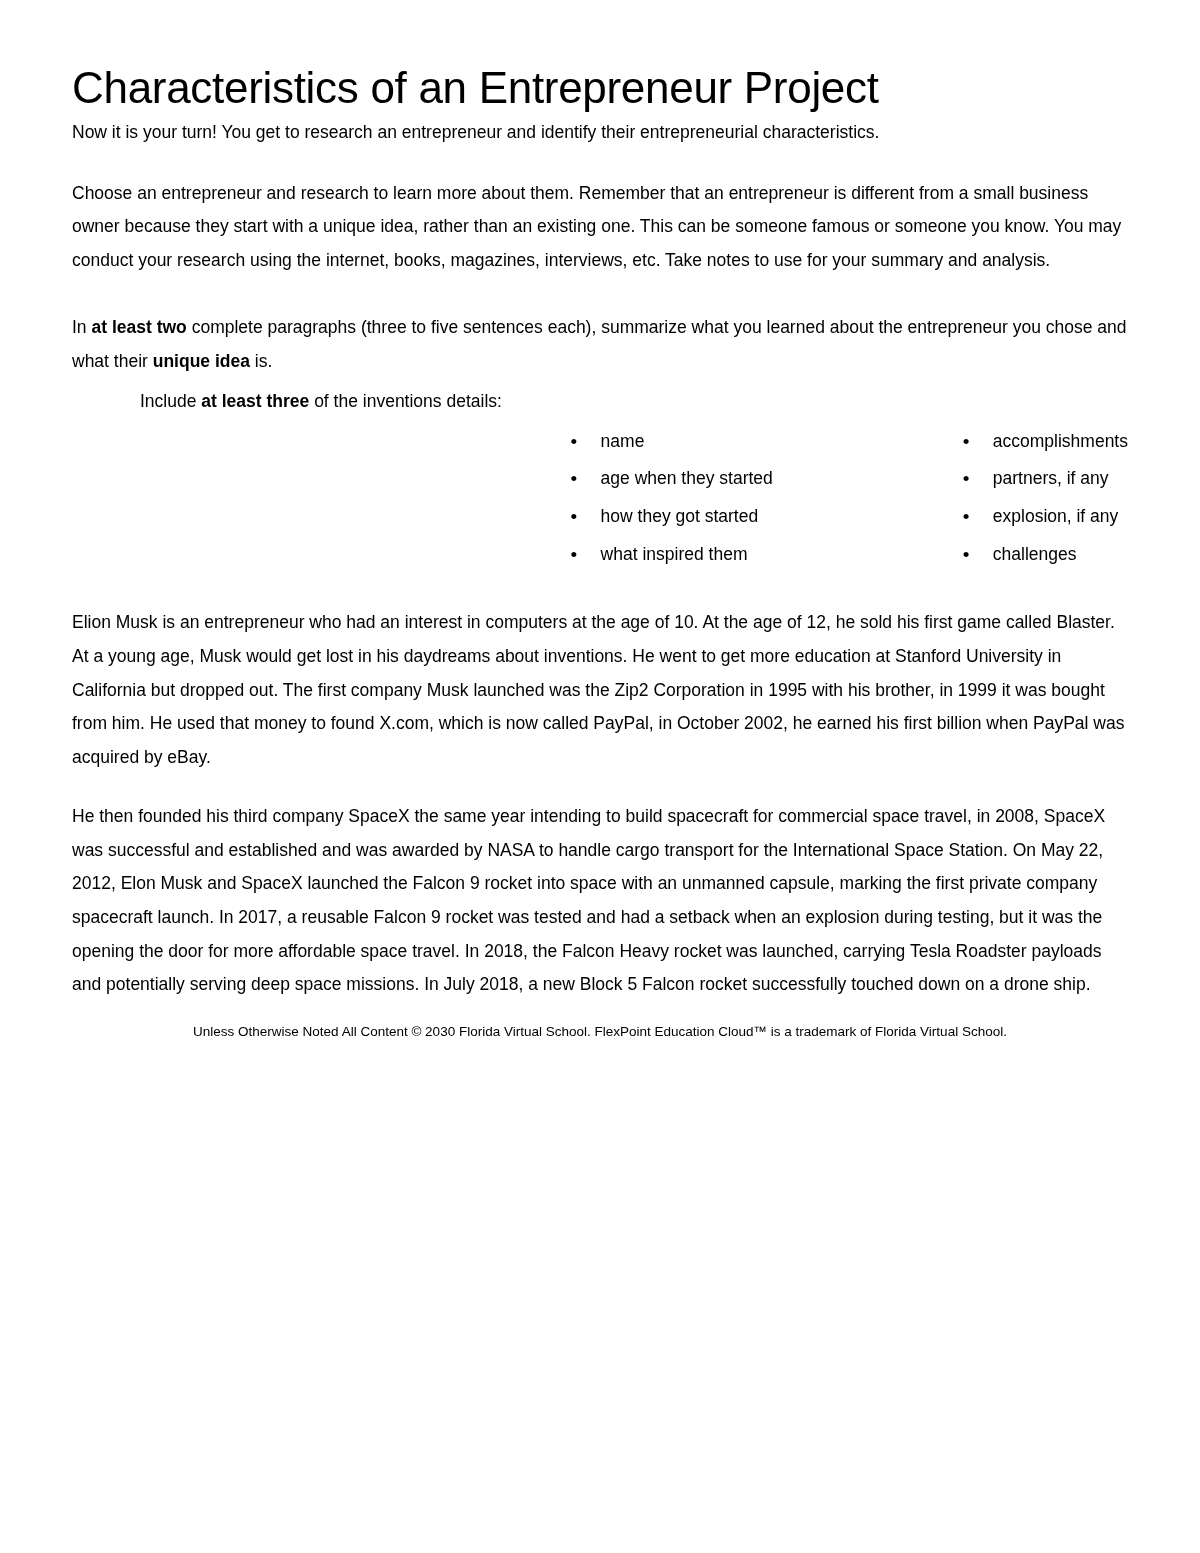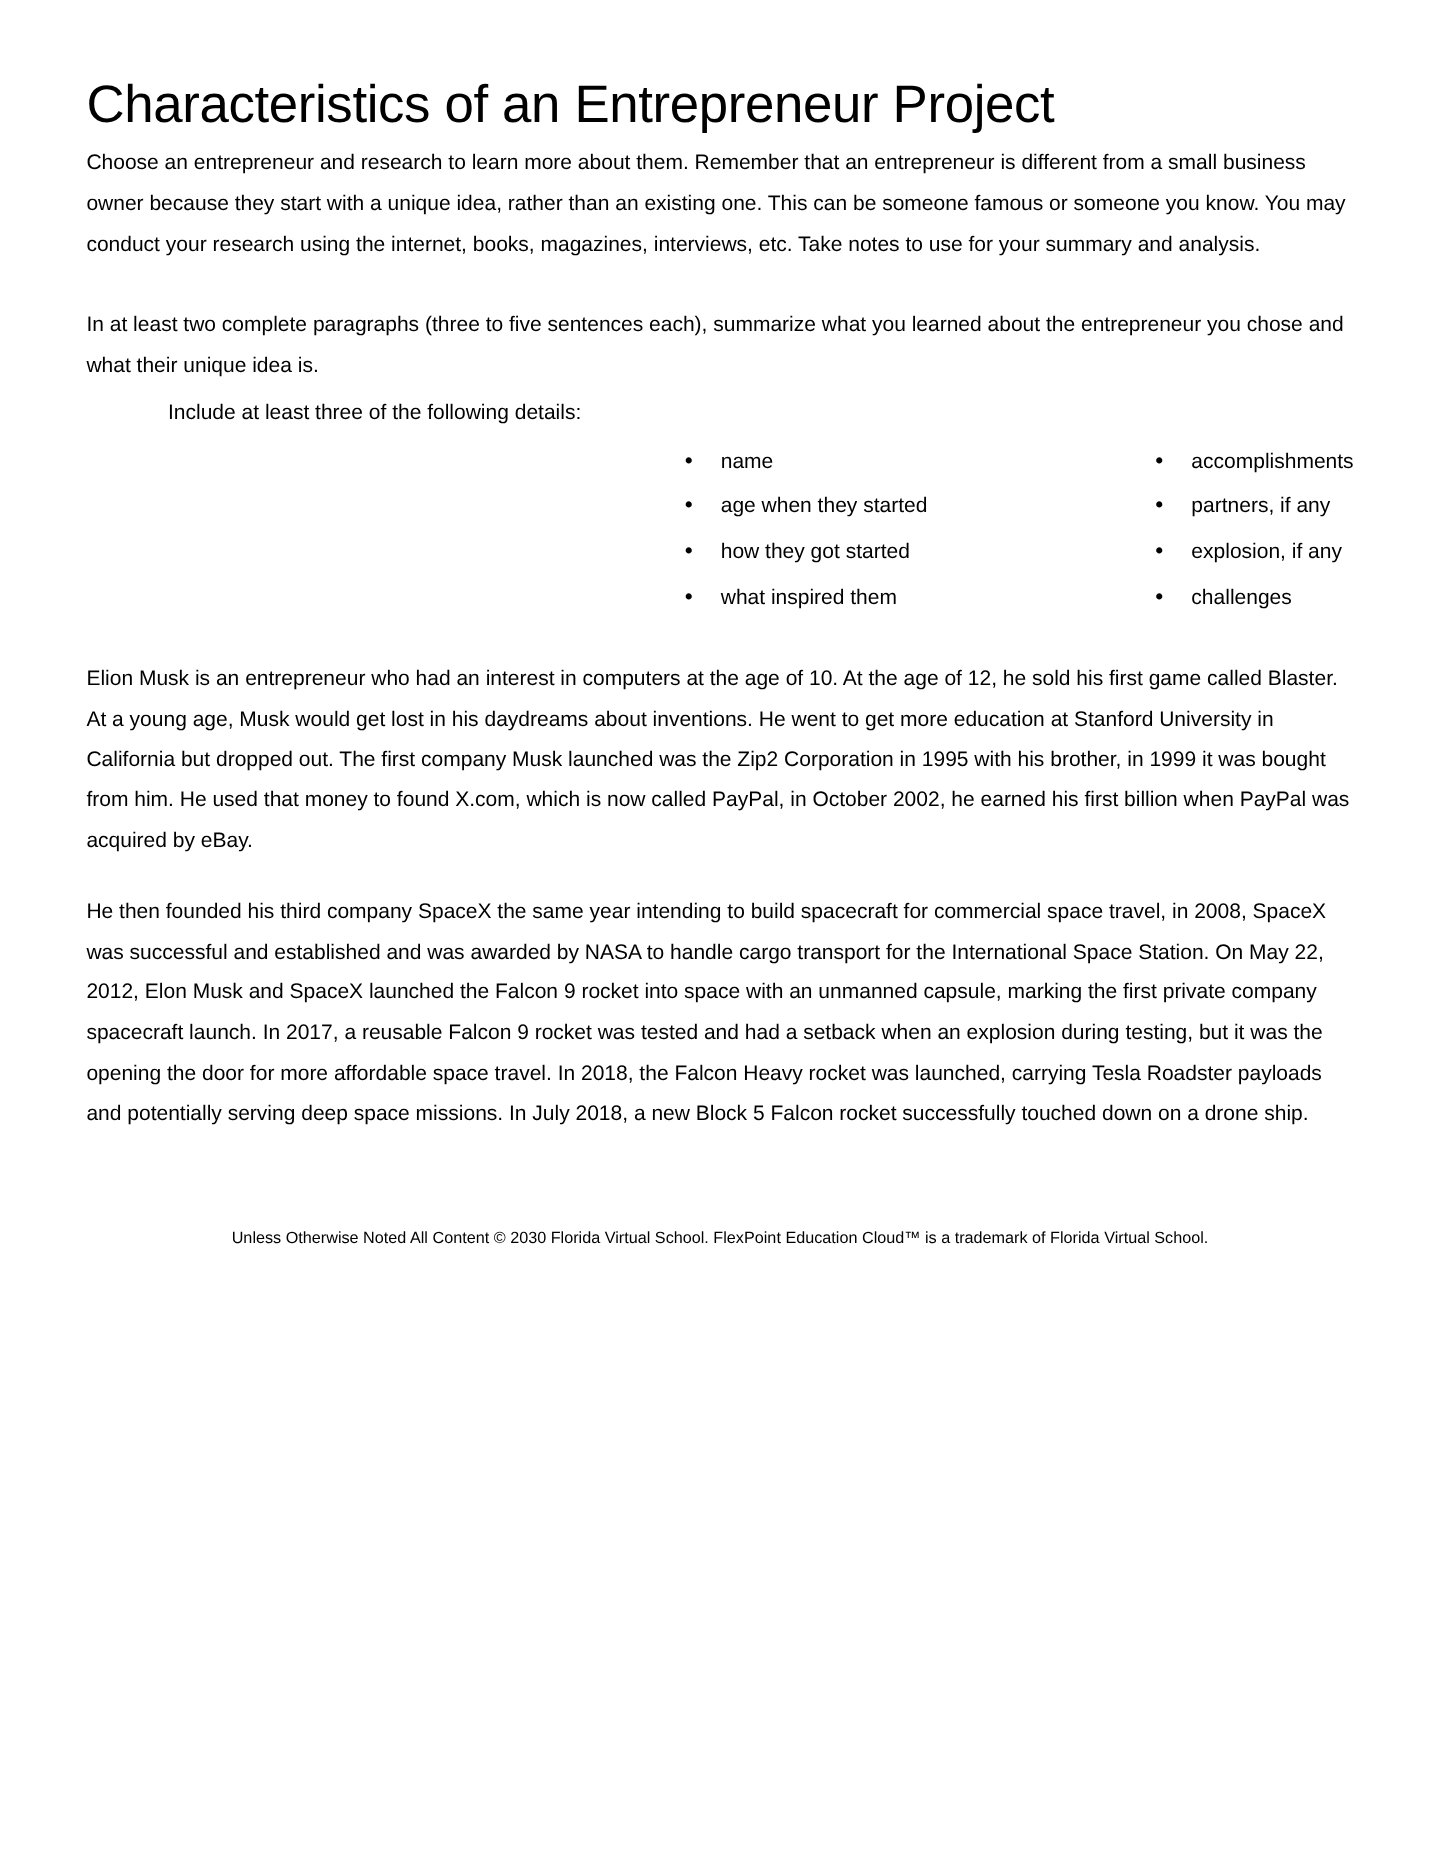--- a/index.html
+++ b/index.html
@@ -88,37 +88,38 @@
     left: 0;
     right: 0;
     bottom: 122px;
     text-align: center;
     font-size: 13.5px;
     line-height: 1.4;
   }
   h2.part-last {
     margin-top: 18px;
   }
-  strong { font-weight: normal; }
+  strong { font-weight: bold; }
 </style>
 </head>
 <body>
 
 <div class="page">
 
   <h1 class="doc-title">Characteristics of an Entrepreneur Project</h1>
 
+  <p class="intro">Now it is your turn! You get to research an entrepreneur and identify their entrepreneurial characteristics.</p>
 
 
   <p class="body-par sp-2">Choose an entrepreneur and research to learn more about them. Remember that an entrepreneur is different from a small business owner because they start with a unique idea, rather than an existing one. This can be someone famous or someone you know. You may conduct your research using the internet, books, magazines, interviews, etc.  Take notes to use for your summary and analysis.</p>
 
 
   <p class="body-par tight"><span>In </span><strong>at least two</strong><span> complete paragraphs (three to five sentences each), summarize what you learned about the entrepreneur you chose and what their </span><strong>unique idea</strong><span> is.</span></p>
 
-  <p class="include-line"><span>Include </span><strong>at least three</strong><span> of the following details:</span></p>
+  <p class="include-line"><span>Include </span><strong>at least three</strong><span> of the inventions details:</span></p>
 
   <div class="bullet-cols">
     <ul class="bullets">
       <li>name</li>
       <li>age when they started</li>
       <li>how they got started</li>
       <li>what inspired them</li>
     </ul>
     <ul class="bullets">
       <li>accomplishments</li>

